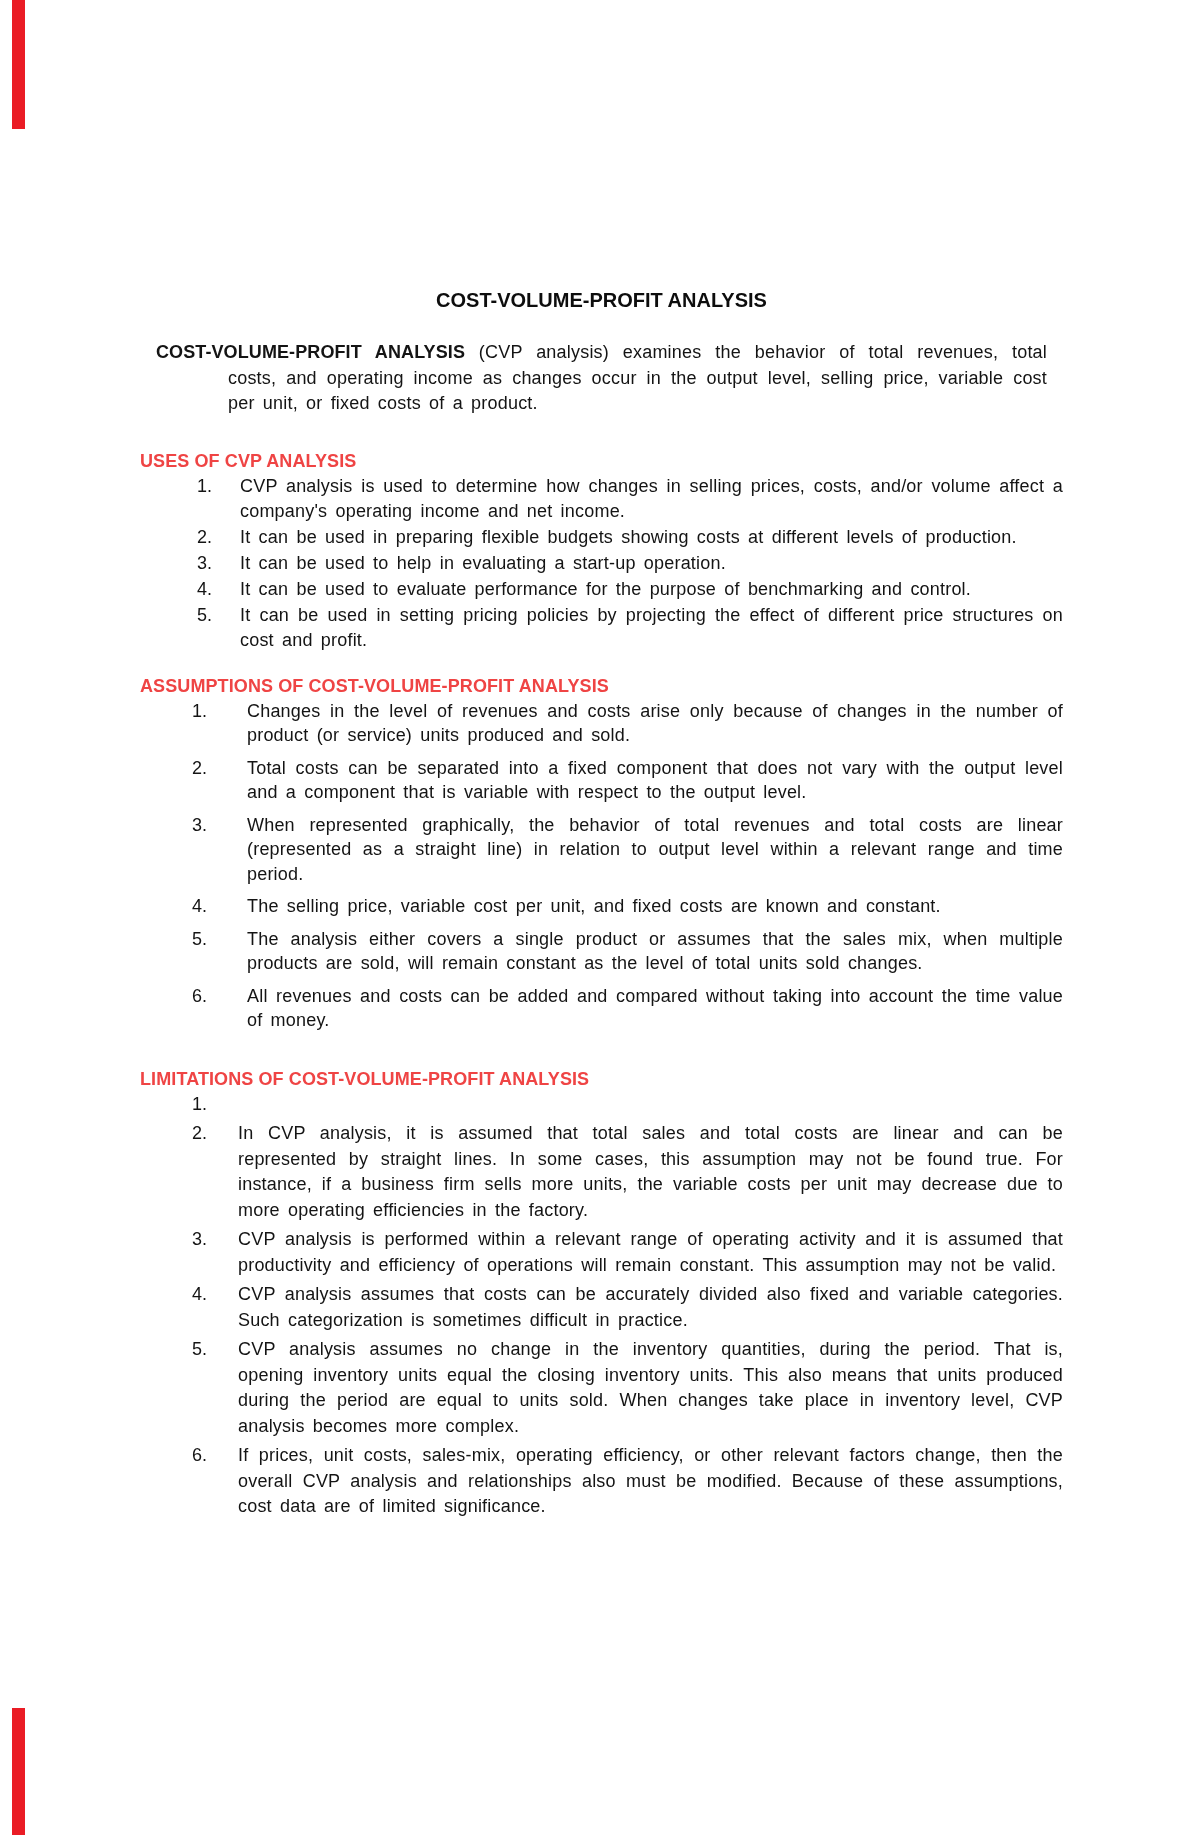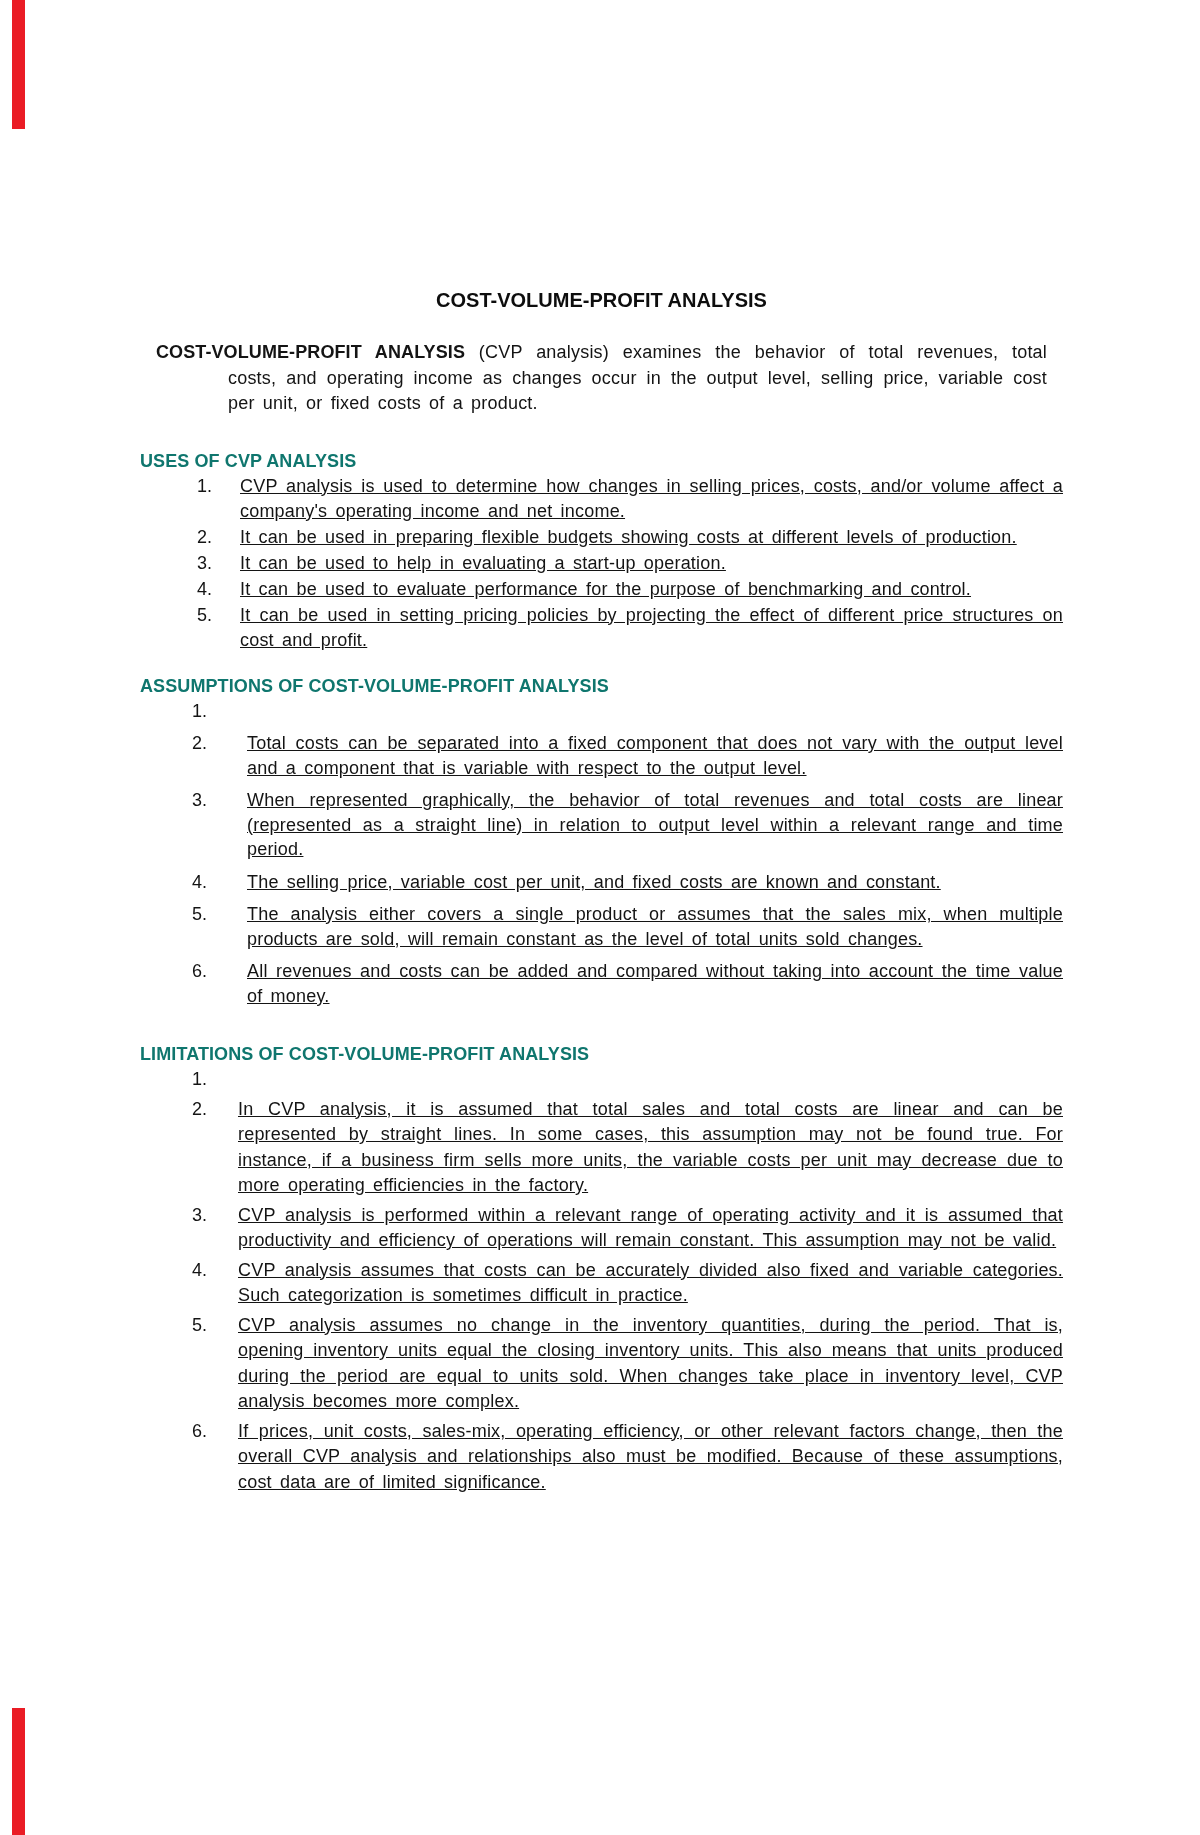--- a/index.html
+++ b/index.html
@@ -23,29 +23,29 @@
   }
   p.intro {
     margin:16px; font-size:18px; line-height:25.5px;
     text-align:justify; letter-spacing:0.2px; word-spacing:3px;
     padding-left:72px; text-indent:-72px;
   }
   p.intro .lead { font-weight:bold; letter-spacing:0.1px; }
 
   h2.sec-head {
     font-size:18px; line-height:25px; font-weight:bold;
-    margin:32px 0 0 0; color:#0f766e; letter-spacing:0.1px;
+    margin:32px 0 0 0; color:#ef4444; letter-spacing:0.1px;
   }
   h2.sec-head.assump { margin-top:21px; }
   h2.sec-head.limit  { margin-top:34px; }
 
   .list { font-size:18px; line-height:25px; }
   .list .li { display:flex; }
   .list .num { flex:0 0 auto; }
-  .list .txt { flex:1 1 auto; text-align:justify; letter-spacing:0.2px; word-spacing:3px;text-decoration:underline; }
+  .list .txt { flex:1 1 auto; text-align:justify; letter-spacing:0.2px; word-spacing:3px; }
 
   .list-uses  .num { margin-left:57px; width:43px; }
   .list-uses  .li  { margin-bottom:1px; }
 
   .list-assump .num { margin-left:52px; width:55px; }
   .list-assump .li  { margin-bottom:8px; }
   .list-assump { line-height:24.5px; }
 
   .list-limit .num { margin-left:52px; width:46px; }
   .list-limit .li  { margin-bottom:4px; }
@@ -89,20 +89,21 @@
             <span class="txt">It can be used in setting pricing policies by projecting the effect of different price structures on cost and profit.</span>
           </div>
         </div>
     </section>
 
     <section>
       <h2 class="sec-head assump">ASSUMPTIONS OF COST-VOLUME-PROFIT ANALYSIS</h2>
       <div class="list list-assump">
           <div class="li">
             <span class="num">1.</span>
+            <span class="txt">Changes in the level of revenues and costs arise only because of changes in the number of product (or service) units produced and sold.</span>
           </div>
           <div class="li">
             <span class="num">2.</span>
             <span class="txt">Total costs can be separated into a fixed component that does not vary with the output level and a component that is variable with respect to the output level.</span>
           </div>
           <div class="li">
             <span class="num">3.</span>
             <span class="txt">When represented graphically, the behavior of total revenues and total costs are linear (represented as a straight line) in relation to output level within a relevant range and time period.</span>
           </div>
           <div class="li">

